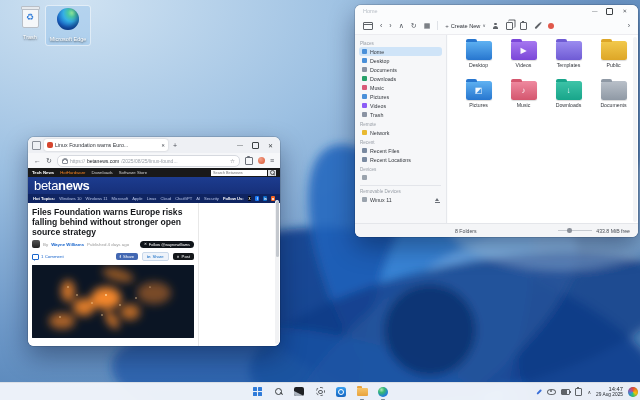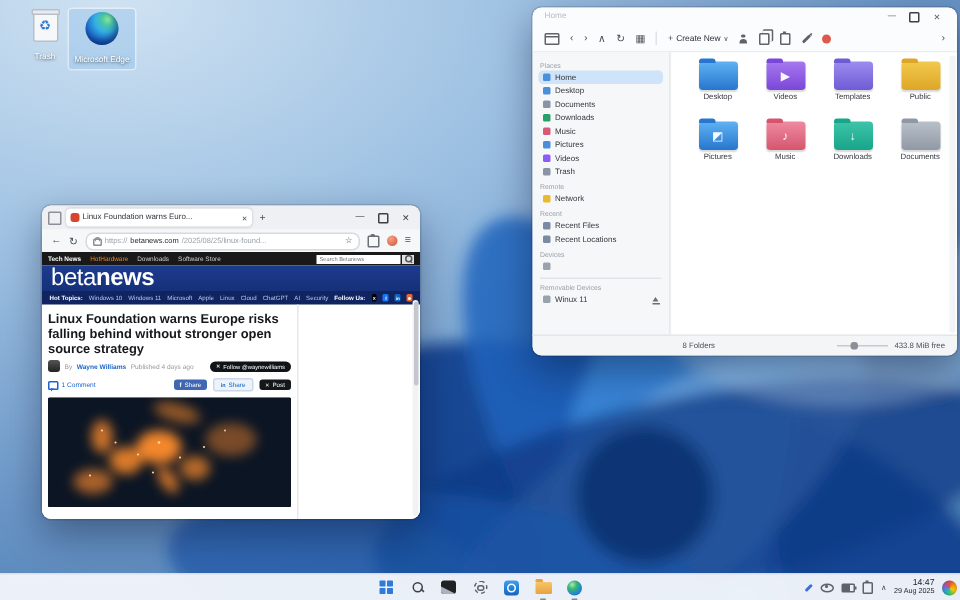--- a/index.html
+++ b/index.html
@@ -51,21 +51,21 @@
   .site{position:absolute;left:0;right:0;top:31px;bottom:0;background:#fff;overflow:hidden;}
   .blackbar{height:9px;background:#191919;display:flex;align-items:center;gap:6px;padding:0 4px;font-size:4.3px;color:#cfcfcf;}
   .blackbar .first{color:#fff;font-weight:bold;}
   .blackbar .hh{color:#f58220;}
   .bsearch{margin-left:auto;display:flex;align-items:center;gap:1px;}
   .bsearch input{width:52px;height:6px;border:none;background:#fff;font-size:3.8px;padding:0 2px;color:#444;}
   .bsearch .btn{width:8px;height:6px;background:#dfe1e4;display:flex;align-items:center;justify-content:center;}
   .mag{width:3px;height:3px;border:1px solid #555;border-radius:50%;position:relative;}
   .mag::after{content:"";position:absolute;left:2.5px;top:2.5px;width:2px;height:1px;background:#555;transform:rotate(45deg);}
   .bluehead{height:17px;background:linear-gradient(180deg,#1d3c8f,#16307a);display:flex;align-items:center;padding:0 6px;}
-  .logo{font-size:16px;color:#fff;letter-spacing:-.3px;}
+  .logo{font-size:13px;color:#fff;letter-spacing:-.3px;}
   .logo .lt{font-weight:300;} .logo .bd{font-weight:bold;}
   .topics{height:9px;background:#0f2461;display:flex;align-items:center;gap:4px;padding:0 5px;font-size:4.1px;color:#b9c6ea;white-space:nowrap;}
   .topics .tl{color:#fff;font-weight:bold;}
   .soc{width:5px;height:5px;border-radius:1px;display:inline-flex;align-items:center;justify-content:center;color:#fff;font-size:3px;font-weight:bold;}
   .soc.x{background:#000;} .soc.fb{background:#1877f2;} .soc.li{background:#0a66c2;} .soc.rss{background:#f26522;}
   .soc.x::before{content:"X";} .soc.fb::before{content:"f";} .soc.li::before{content:"in";}
   .soc.rss::before{content:"";width:2px;height:2px;border-radius:50%;background:#fff;}
 
   .article{position:absolute;left:4px;top:35px;width:162px;}
   .pagedivider{position:absolute;left:170px;top:35px;bottom:0;border-left:1px solid #e8e8e8;}
@@ -271,21 +271,21 @@
         <span class="tl">Follow Us:</span>
         <span class="soc x"></span>
         <span class="soc fb"></span>
         <span class="soc li"></span>
         <span class="soc rss"></span>
       </div>
 
       <div class="pagedivider"></div>
 
       <div class="article">
-        <div class="headline">Linux Foundation warns Europe risks falling behind without stronger open source strategy</div>
+        <div class="headline">Files Foundation warns Europe risks falling behind without stronger open source strategy</div>
         <div class="byline">
           <span class="authpic"></span>
           <span>By</span>
           <span class="auth">Wayne Williams</span>
           <span>Published 4 days ago</span>
           <span class="followpill">
               <span class="xg">✕</span>
               <span>Follow @waynewilliams</span>
             </span>
         </div>

